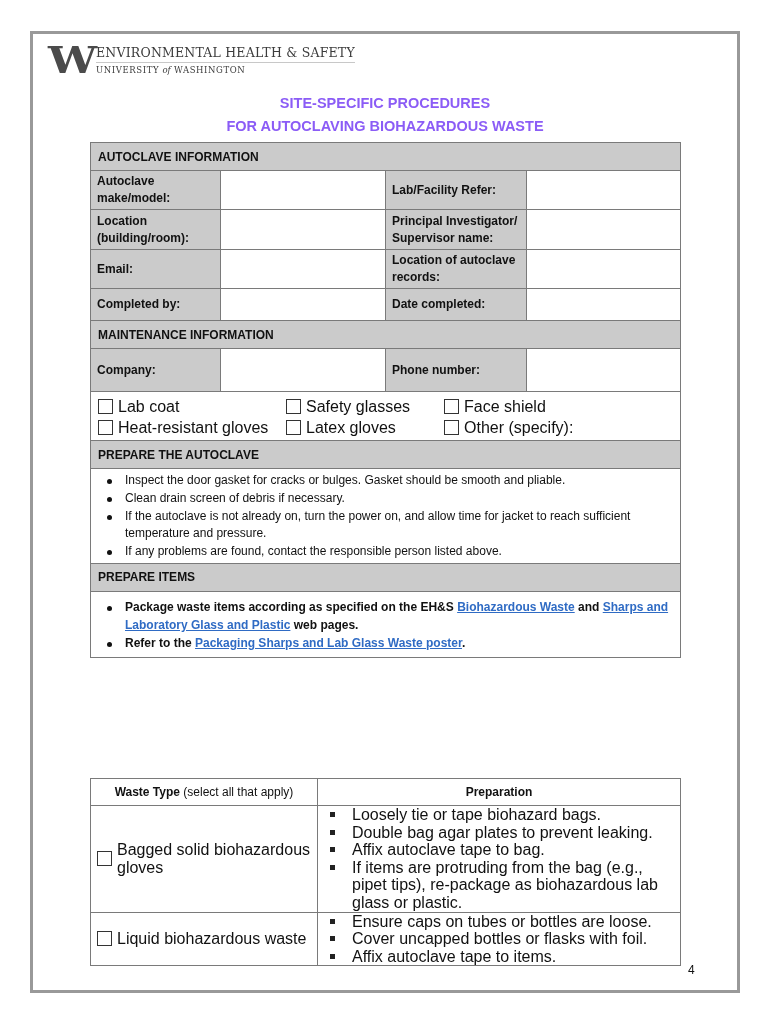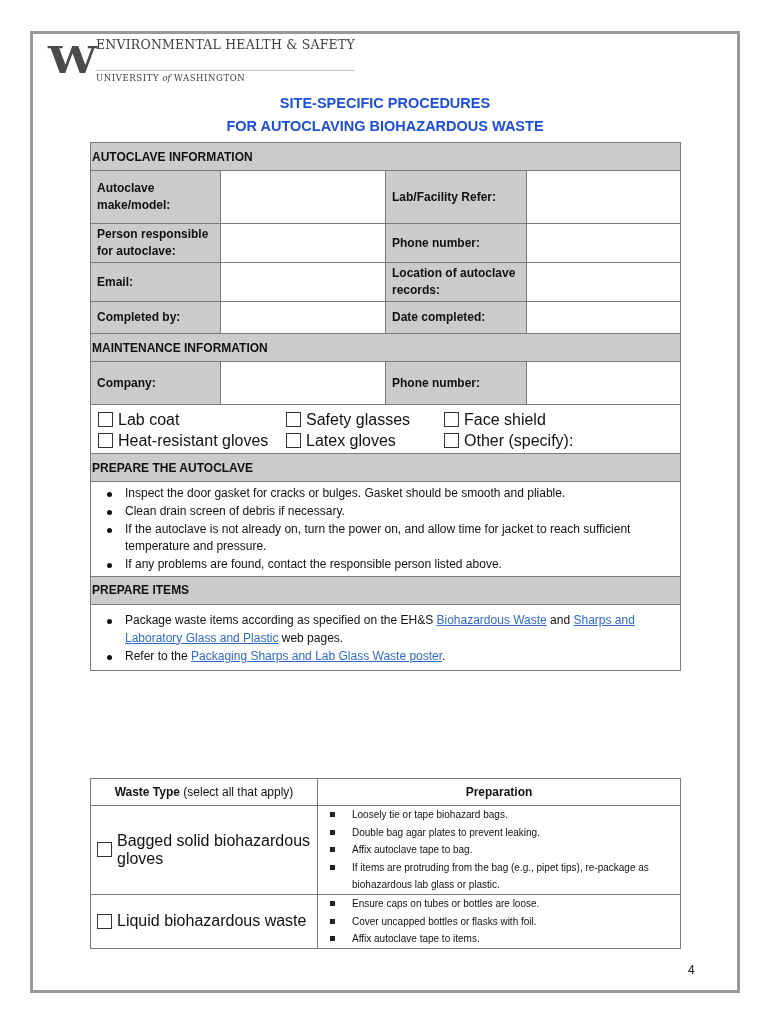--- a/index.html
+++ b/index.html
@@ -14,62 +14,62 @@
   
   .logo { position: absolute; left: 48px; top: 45px; height: 30px; display: flex; align-items: center; }
   .logo-w {
     font-family: "DejaVu Serif", serif; font-weight: bold; font-size: 38px; color: #4b4b4b;
     letter-spacing: -2px; line-height: 30px; transform: scaleX(1.15); transform-origin: left center;
     width: 44px;
   }
   .logo-text { margin-left: 4px; }
   .logo-line1 {
     font-family: "DejaVu Serif", serif; font-size: 12.5px; color: #3c3c3c; letter-spacing: 0.2px;
-    padding-bottom: 18px; border-bottom: 1px solid #c8c8c8; white-space: nowrap;
+    padding-bottom: 2px; border-bottom: 1px solid #c8c8c8; white-space: nowrap;
   }
   .logo-line2 {
     font-family: "DejaVu Serif", serif; font-size: 8.5px; color: #3c3c3c; letter-spacing: 0.6px;
     padding-top: 2px; white-space: nowrap;
   }
   .logo-line2 i { font-style: italic; letter-spacing: 0; }
 
   
   .doc-title {
     position: absolute; left: 90px; width: 590px; text-align: center;
-    font-weight: bold; font-size: 14.5px; color: #1d4ed8;
+    font-weight: bold; font-size: 14.5px; color: #8b5cf6;
   }
   .doc-title.t1 { top: 95px; }
   .doc-title.t2 { top: 118px; }
 
   
   .tbl { position: absolute; left: 90px; width: 590px; border-collapse: collapse; table-layout: fixed; }
   .tbl td, .tbl th { border: 1px solid #7a7a7a; font-size: 12px; vertical-align: middle; }
   .section-head {
-    background: #cbcbcb; font-weight: bold; font-size: 13px; padding: 0 1px; text-align: left; height: 28px;
+    background: #cbcbcb; font-weight: bold; font-size: 13px; padding: 0 7px; text-align: left; height: 28px;
   }
   .lbl { background: #cbcbcb; font-weight: bold; padding: 2px 6px; line-height: 17px; }
   .val { background: #fff; }
   .dotted-top td { border-top: 1px dotted #8a8a8a; }
 
   
   .ppe-area { background: #fff; padding: 6px 7px 4px 7px; }
   .ppe-grid { display: grid; grid-template-columns: 188px 158px 200px; row-gap: 4px; }
   .cb-item { display: flex; align-items: center; font-size: 16px; height: 17px; }
   .cb { width: 15px; height: 15px; border: 1px solid #333; margin-right: 5px; flex: none; background: #fff; }
 
   
   .bullets { list-style: none; padding: 3px 8px 2px 8px; }
   .bullets li { position: relative; padding-left: 26px; font-size: 12px; line-height: 17.8px; }
   .bullets li::before {
     content: ""; position: absolute; left: 8px; top: 7px; width: 5px; height: 5px; border-radius: 50%; background: #111;
   }
   .link { color: #2f6bc4; text-decoration: underline; }
 
   .sq-list { list-style: none; padding: 0 6px 0 6px; }
-  .sq-list li { position: relative; padding-left: 28px; font-size: 10px; line-height: 17.6px; }
+  .sq-list li { position: relative; padding-left: 28px; font-size: 16px; line-height: 17.6px; }
   .sq-list li::before {
     content: ""; position: absolute; left: 6px; top: 6px; width: 5px; height: 5px; background: #222;
   }
 
   .waste-head { font-size: 12px; font-weight: normal; text-align: center; height: 27px; background: #fff; margin-left: 17px; }
   .waste-head b { font-weight: bold; }
   .waste-type { padding: 0 6px; }
 
   .page-number { position: absolute; left: 688px; top: 963px; font-size: 12px; color: #111; }
 </style>
@@ -95,30 +95,30 @@
       <col style="width:165px">
       <col style="width:141px">
       <col style="width:154px">
   </colgroup>
 
   <tbody>
       <tr>
     <th colspan="4" class="section-head">AUTOCLAVE INFORMATION</th>
   </tr>
 
-  <tr style="height:53px">
+  <tr style="height:39px">
     <td class="lbl">Autoclave make/model:</td>
     <td class="val"></td>
     <td class="lbl">Lab/Facility Refer:</td>
     <td class="val"></td>
   </tr>
-  <tr style="height:36px">
-    <td class="lbl">Person responsible for autoclave:</td>
-    <td class="val"></td>
-    <td class="lbl">Phone number:</td>
+  <tr style="height:40px">
+    <td class="lbl">Location (building/room):</td>
+    <td class="val"></td>
+    <td class="lbl">Principal Investigator/ Supervisor name:</td>
     <td class="val"></td>
   </tr>
   <tr style="height:38px">
     <td class="lbl">Email:</td>
     <td class="val"></td>
     <td class="lbl">Location of autoclave records:</td>
     <td class="val"></td>
   </tr>
   <tr class="dotted-top" style="height:32px">
     <td class="lbl">Completed by:</td>
@@ -179,21 +179,21 @@
         <li>If the autoclave is not already on, turn the power on, and allow time for jacket to reach sufficient temperature and pressure.</li>
         <li>If any problems are found, contact the responsible person listed above.</li>
       </ul>
     </td>
   </tr>
 
   <tr>
     <th colspan="4" class="section-head">PREPARE ITEMS</th>
   </tr>
   <tr>
-    <td colspan="4" style="background:#fff; padding-top:4px; padding-bottom:3px;">
+    <td colspan="4" style="background:#fff; padding-top:4px; padding-bottom:3px;font-weight:bold;">
       <ul class="bullets">
         <li><span>Package waste items according as specified on the EH&amp;S </span><a class="link">Biohazardous Waste</a><span> and </span><a class="link">Sharps and Laboratory Glass and Plastic</a><span> web pages.</span></li>
         <li><span>Refer to the </span><a class="link">Packaging Sharps and Lab Glass Waste poster</a><span>.</span></li>
       </ul>
     </td>
   </tr>
 </tbody>
   </table>
 
 <table class="tbl" style="top:778px;">

